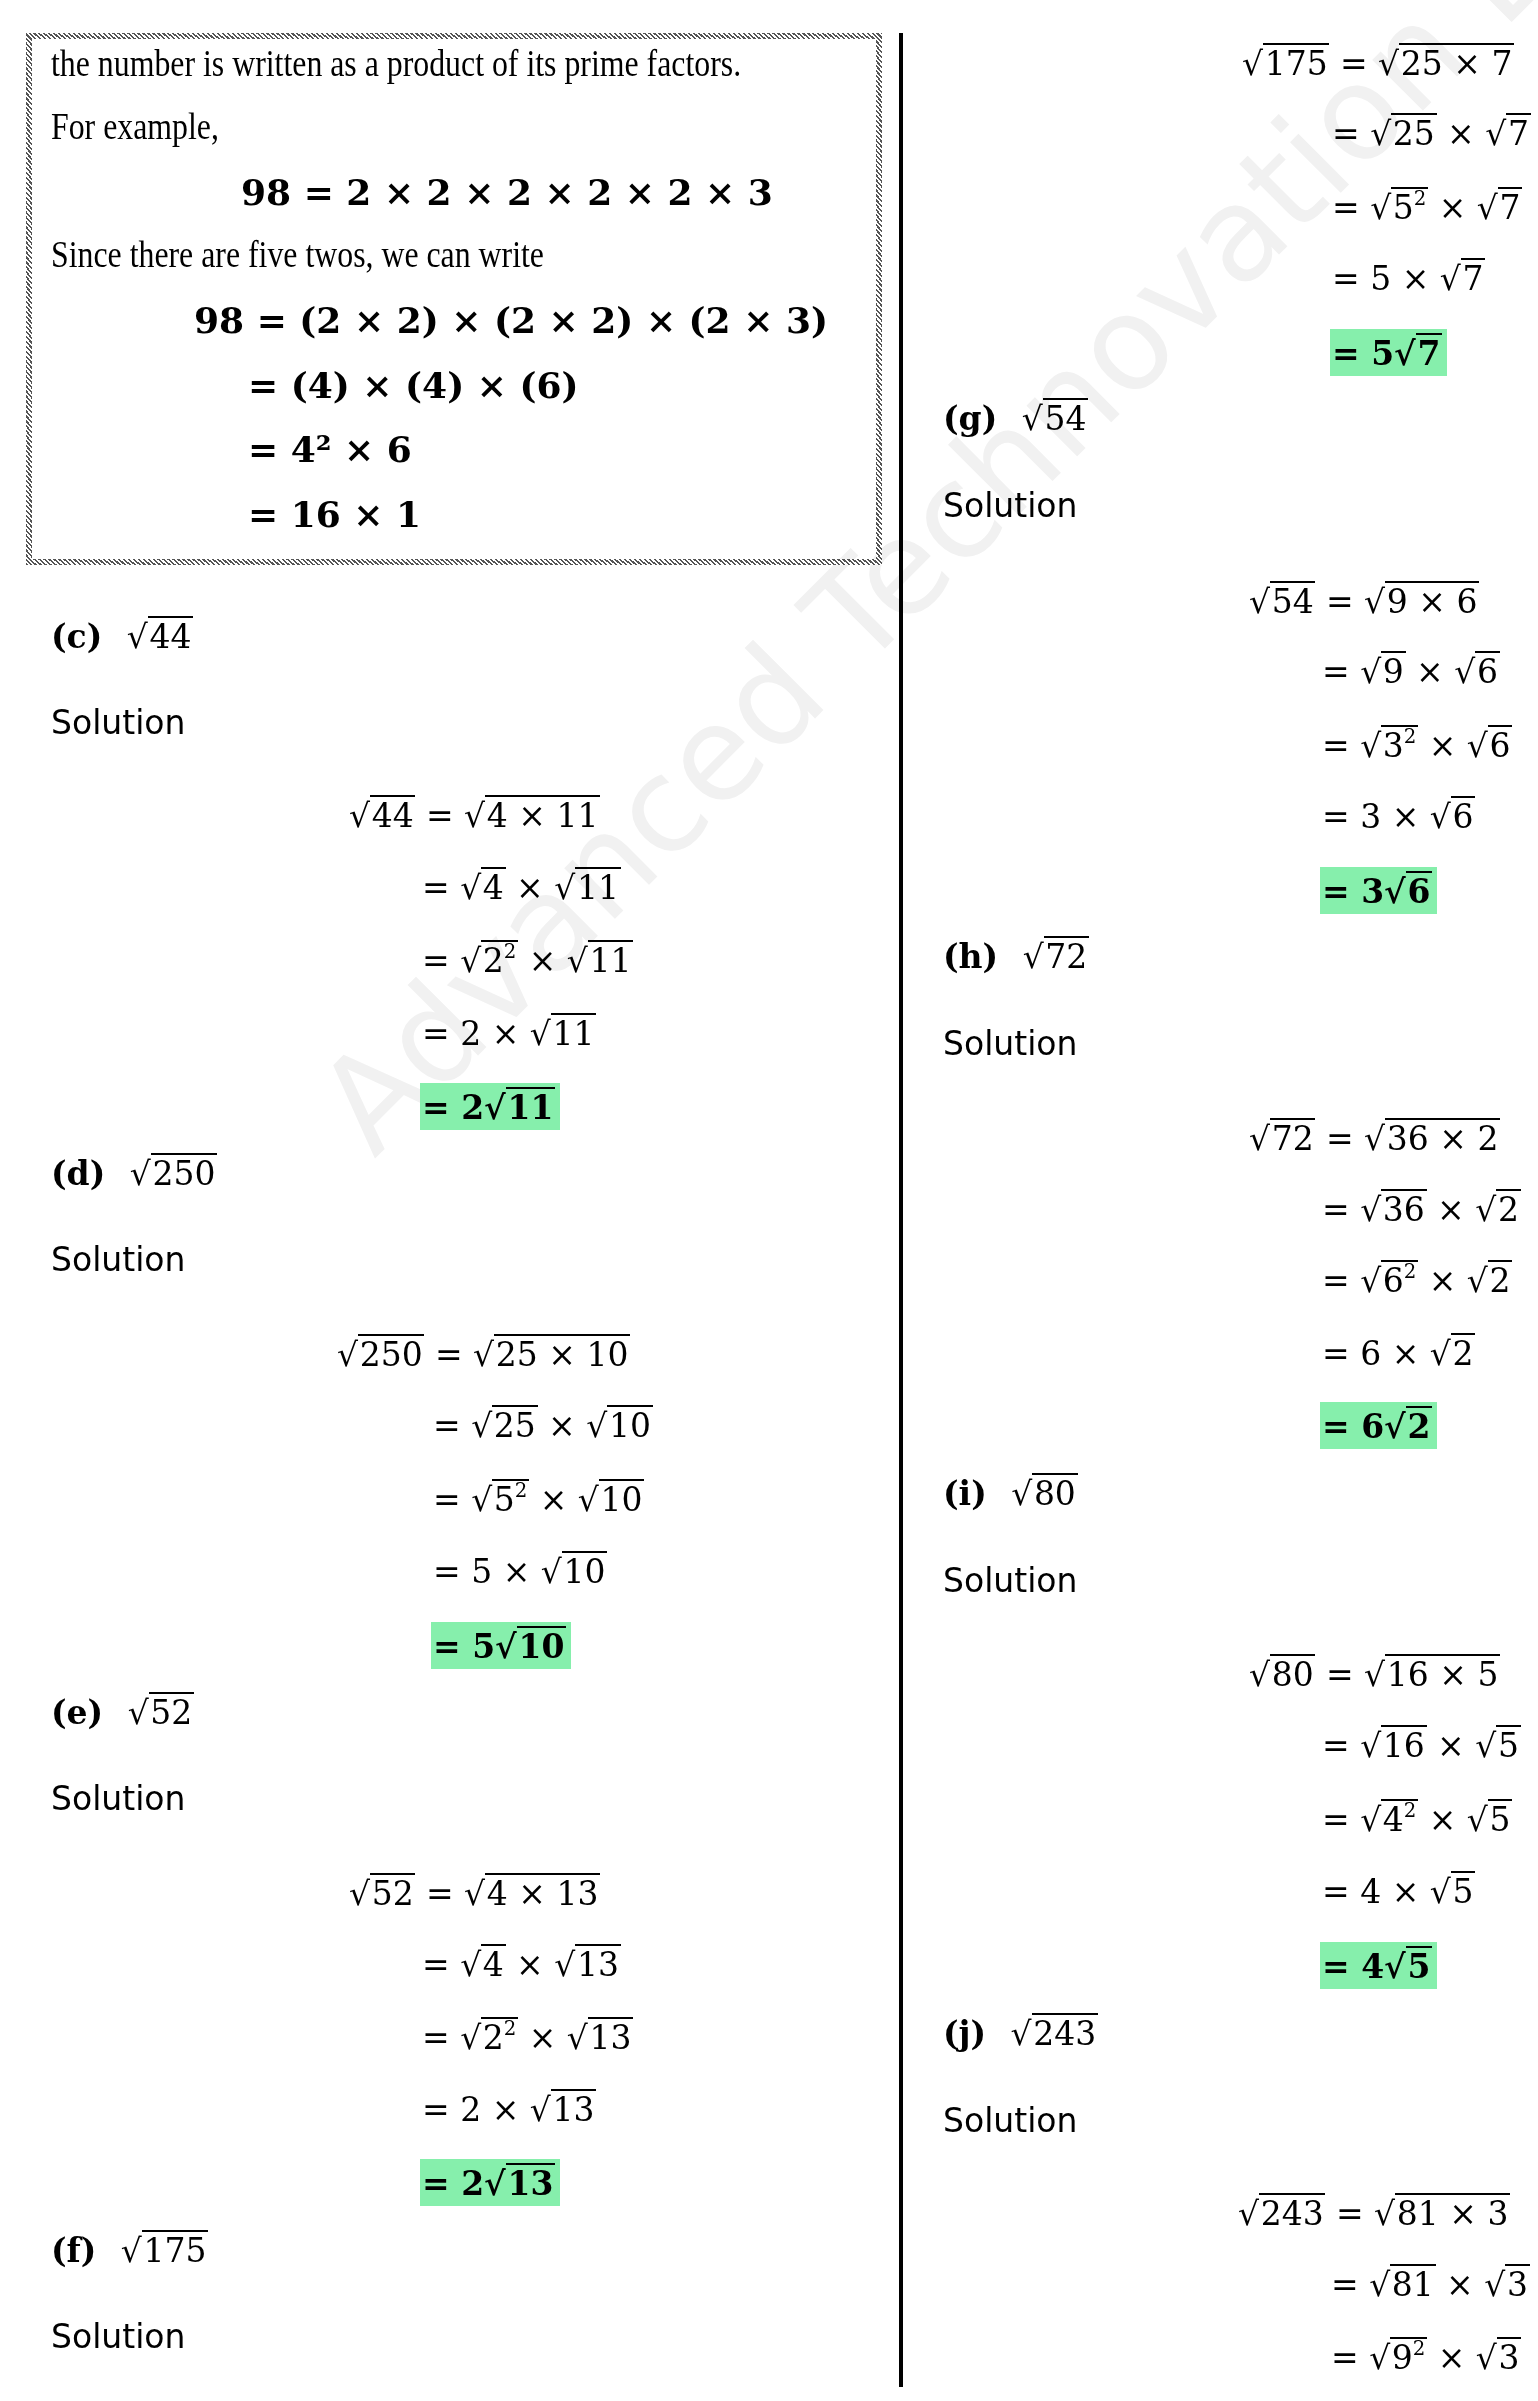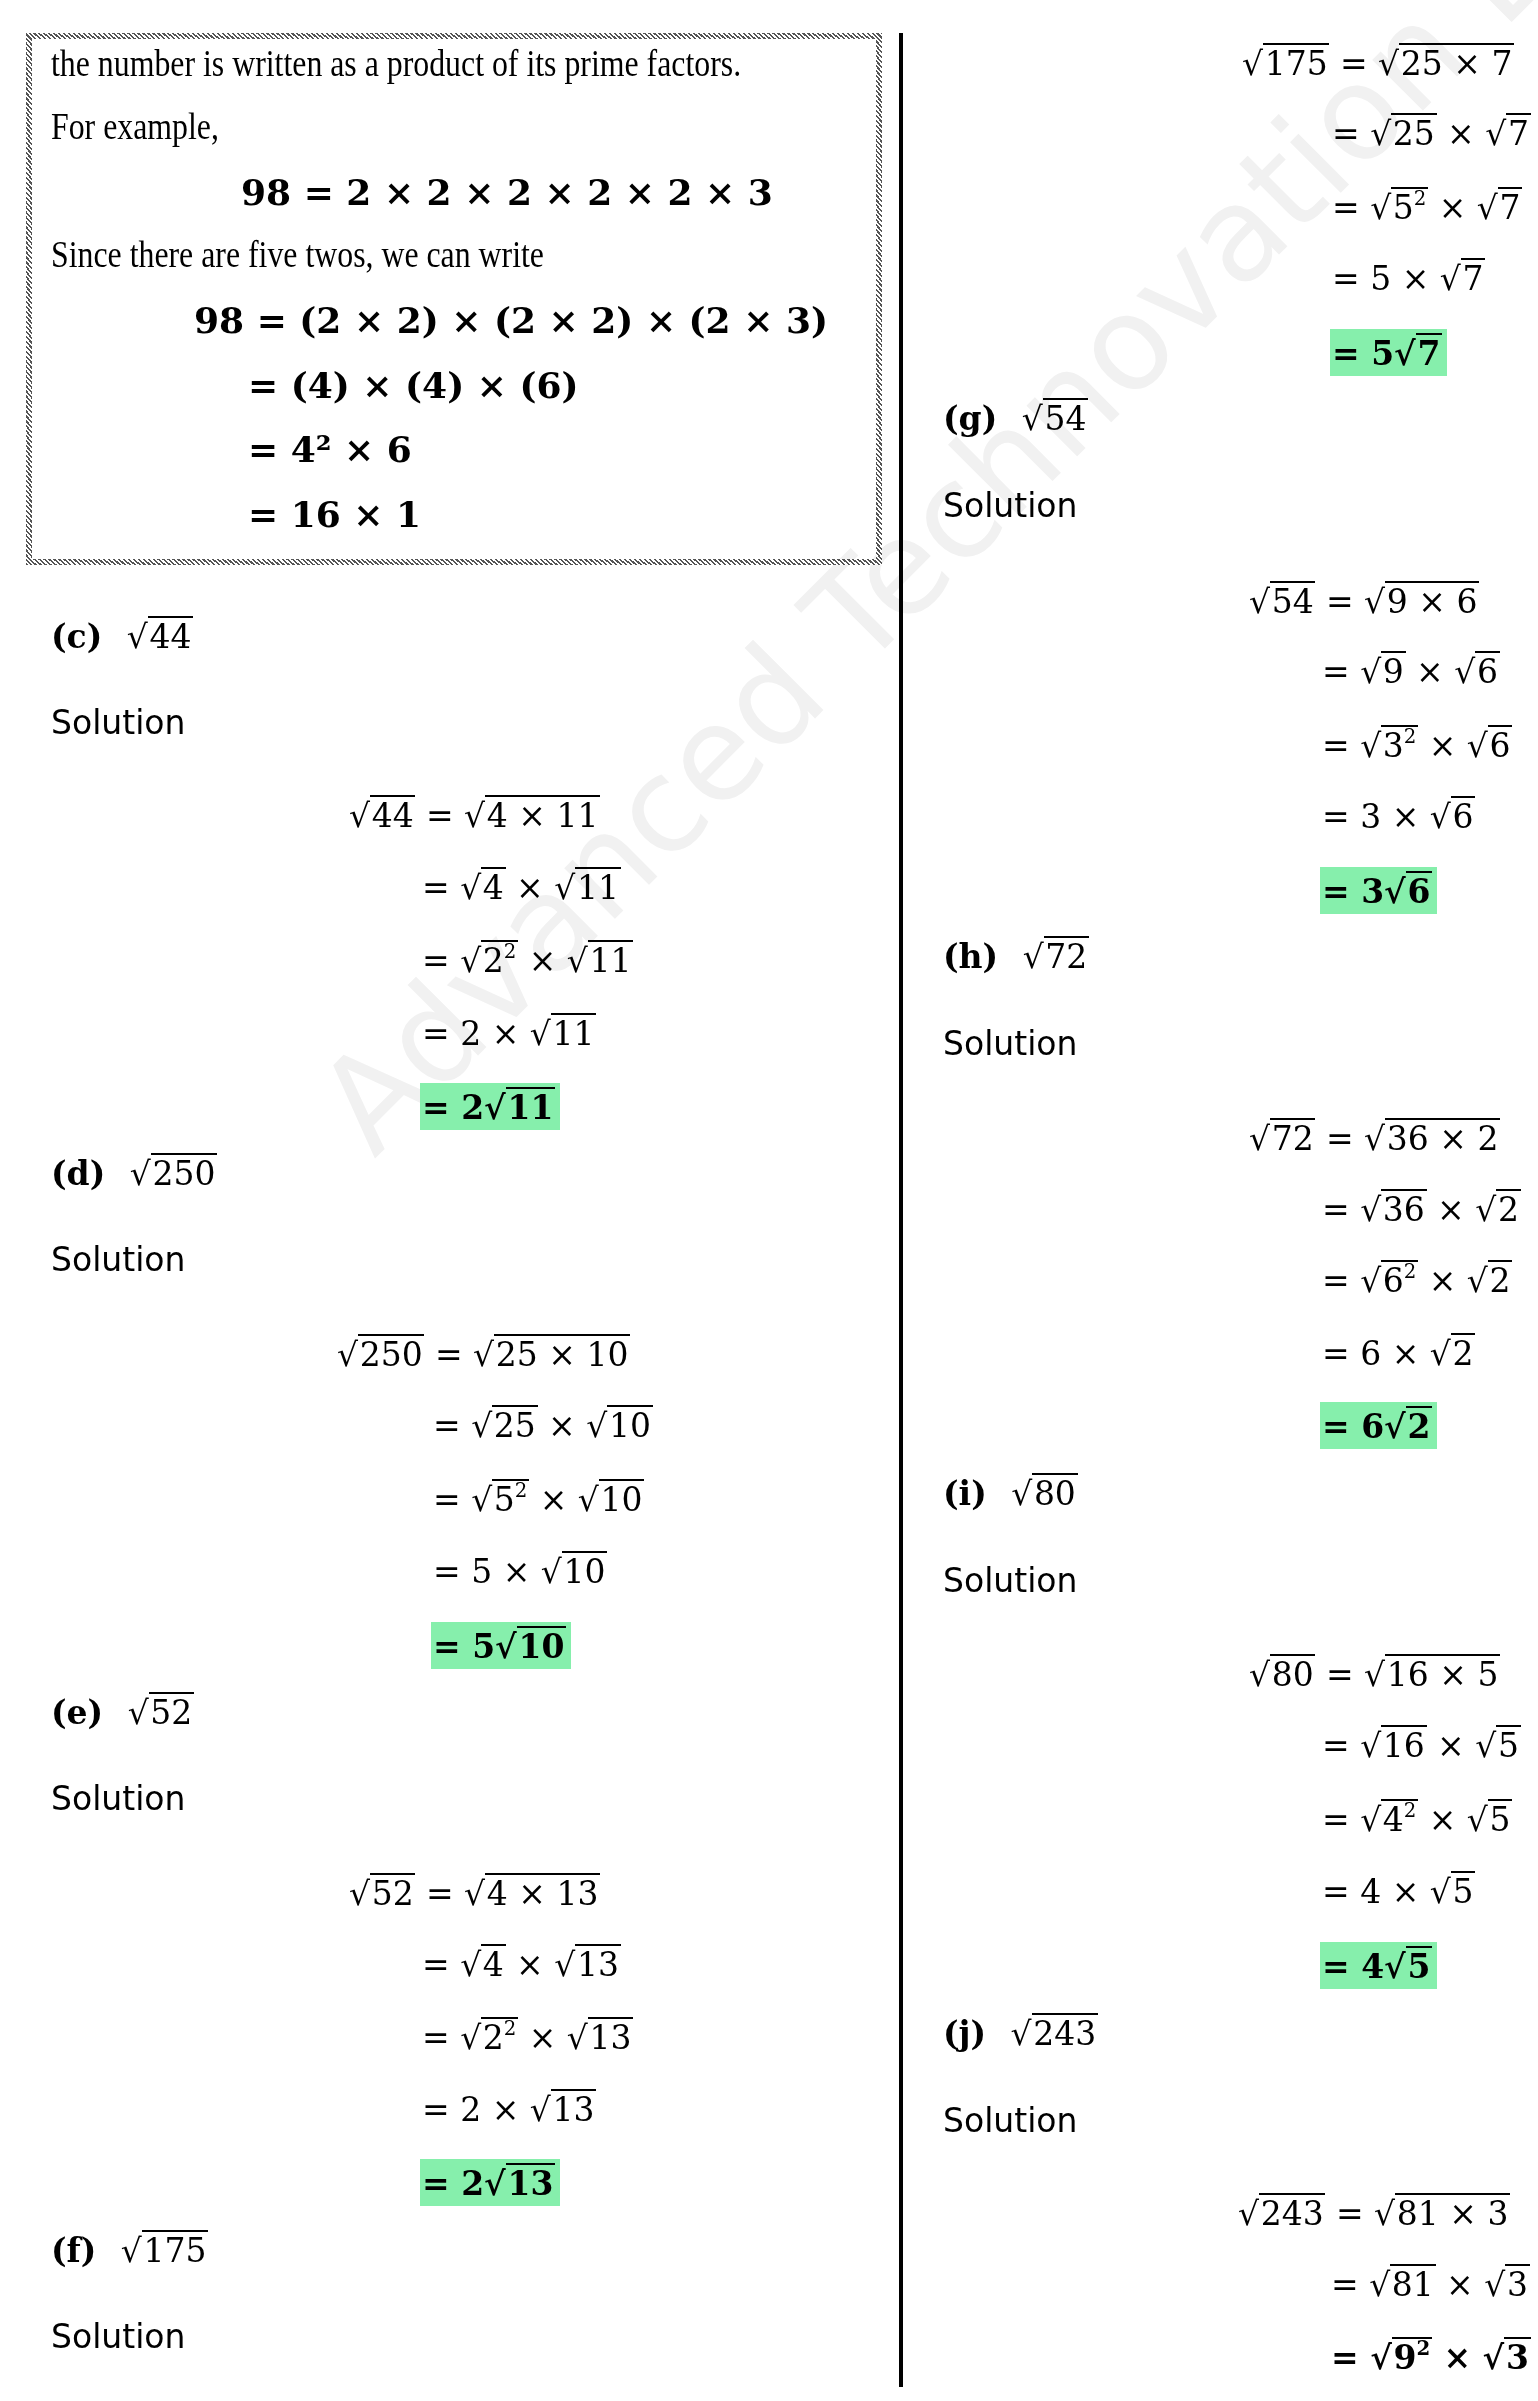--- a/index.html
+++ b/index.html
@@ -90,15 +90,15 @@
     <div class="solution" style="left: 943px; top: 1561px;">Solution</div>
     <div class="eq" style="top: 1654px; left: 1249px;"><span class="rad"><span class="sym">√</span><span class="under">80</span></span><span> </span><span>= </span><span class="rad"><span class="sym">√</span><span class="under">16 × 5</span></span></div>
     <div class="eq" style="top: 1725px; left: 1322px;"><span>= </span><span class="rad"><span class="sym">√</span><span class="under">16</span></span><span> × </span><span class="rad"><span class="sym">√</span><span class="under">5</span></span></div>
     <div class="eq" style="top: 1799px; left: 1322px;"><span>= </span><span class="rad"><span class="sym">√</span><span class="under">4<sup>2</sup></span></span><span> × </span><span class="rad"><span class="sym">√</span><span class="under">5</span></span></div>
     <div class="eq" style="top: 1871px; left: 1322px;"><span>= 4 × </span><span class="rad"><span class="sym">√</span><span class="under">5</span></span></div>
     <div class="eq ans" style="top: 1942px; left: 1322px;"><span>= 4</span><span class="rad"><span class="sym">√</span><span class="under">5</span></span></div>
     <div class="label" style="left: 943px; top: 2013px;"><b>(j)</b><span class="rad"><span class="sym">√</span><span class="under">243</span></span></div>
     <div class="solution" style="left: 943px; top: 2101px;">Solution</div>
     <div class="eq" style="top: 2193px; left: 1238px;"><span class="rad"><span class="sym">√</span><span class="under">243</span></span><span> </span><span>= </span><span class="rad"><span class="sym">√</span><span class="under">81 × 3</span></span></div>
     <div class="eq" style="top: 2264px; left: 1331px;"><span>= </span><span class="rad"><span class="sym">√</span><span class="under">81</span></span><span> × </span><span class="rad"><span class="sym">√</span><span class="under">3</span></span></div>
-    <div class="eq" style="top: 2337px; left: 1331px; font-weight: bold;"><span>= </span><span class="rad"><span class="sym">√</span><span class="under">9<sup>2</sup></span></span><span> × </span><span class="rad"><span class="sym">√</span><span class="under">3</span></span></div>
+    <div class="eq" style="top: 2337px; left: 1331px;"><span>= </span><span class="rad"><span class="sym">√</span><span class="under">9<sup>2</sup></span></span><span> × </span><span class="rad"><span class="sym">√</span><span class="under">3</span></span></div>
   </div>
 
 
 </body></html>

